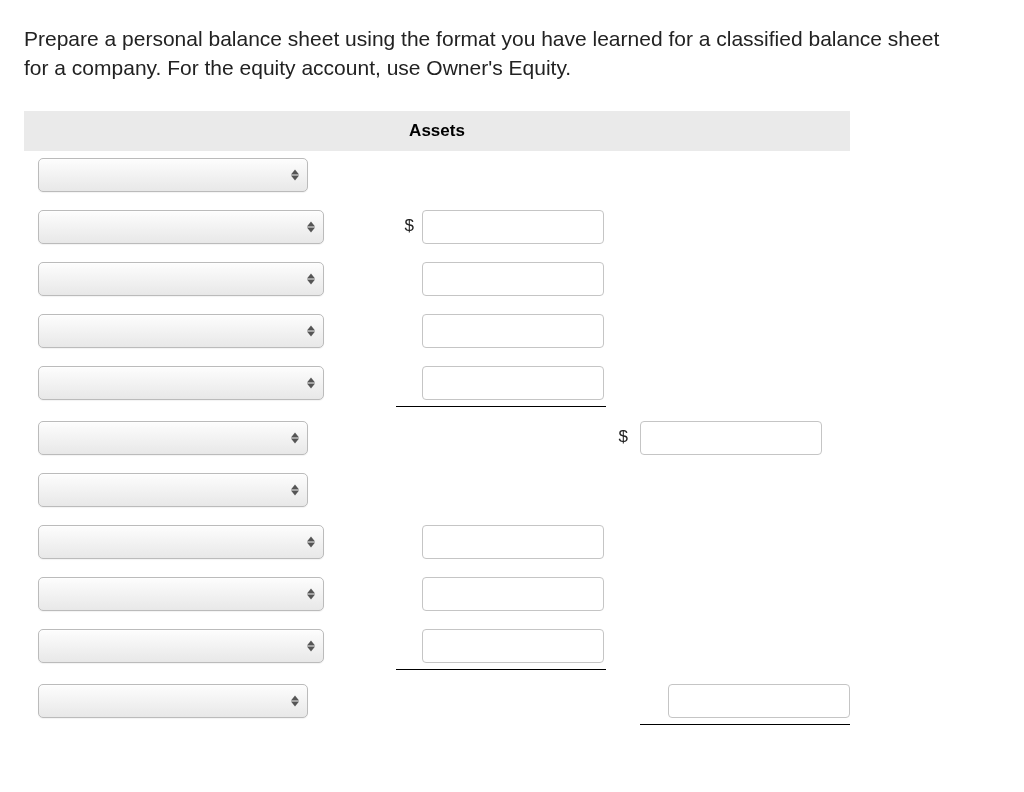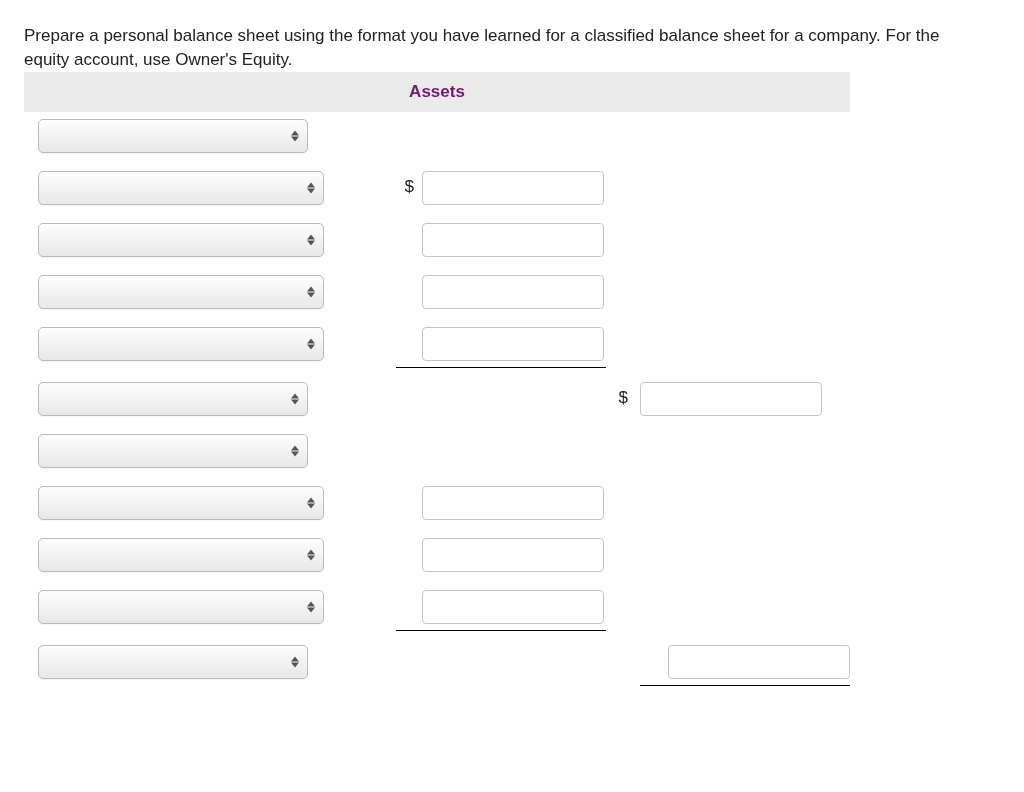--- a/index.html
+++ b/index.html
@@ -3,40 +3,41 @@
   <meta charset="utf-8">
   <style>
     * { box-sizing: border-box; margin: 0; padding: 0; }
     body {
       font-family: -apple-system, BlinkMacSystemFont, "Segoe UI", Arial, sans-serif;
       background: #fff;
       padding: 24px;
       width: 1024px;
     }
     .instructions {
-      font-size: 17px;
+      font-size: 21px;
       color: #222;
       line-height: 1.4;
+      margin-bottom: 28px;
       max-width: 920px;
     }
     .sheet {
       width: 826px;
       border-collapse: collapse;
     }
     .sheet-header {
       background: #0e3a66;
       color: #fff;
       font-weight: 700;
       text-align: center;
       padding: 10px 0;
       font-size: 17px;
     }
     .section-header {
       background: #eaeaea;
-      color: #701a75;
+      color: #000000;
       font-weight: 700;
       text-align: center;
       padding: 10px 0;
       font-size: 17px;
     }
     .row {
       display: flex;
       align-items: flex-start;
       gap: 0;
       padding: 7px 0 7px 14px;

